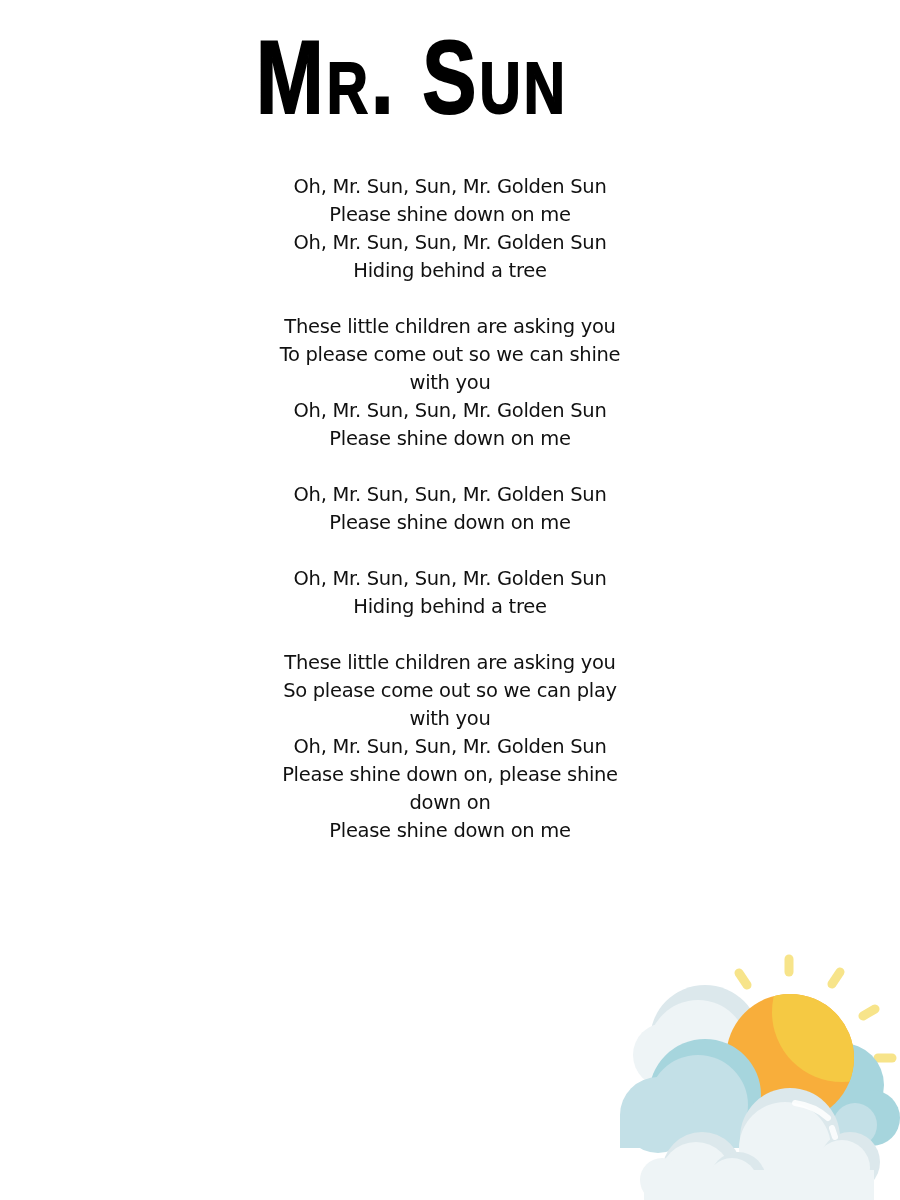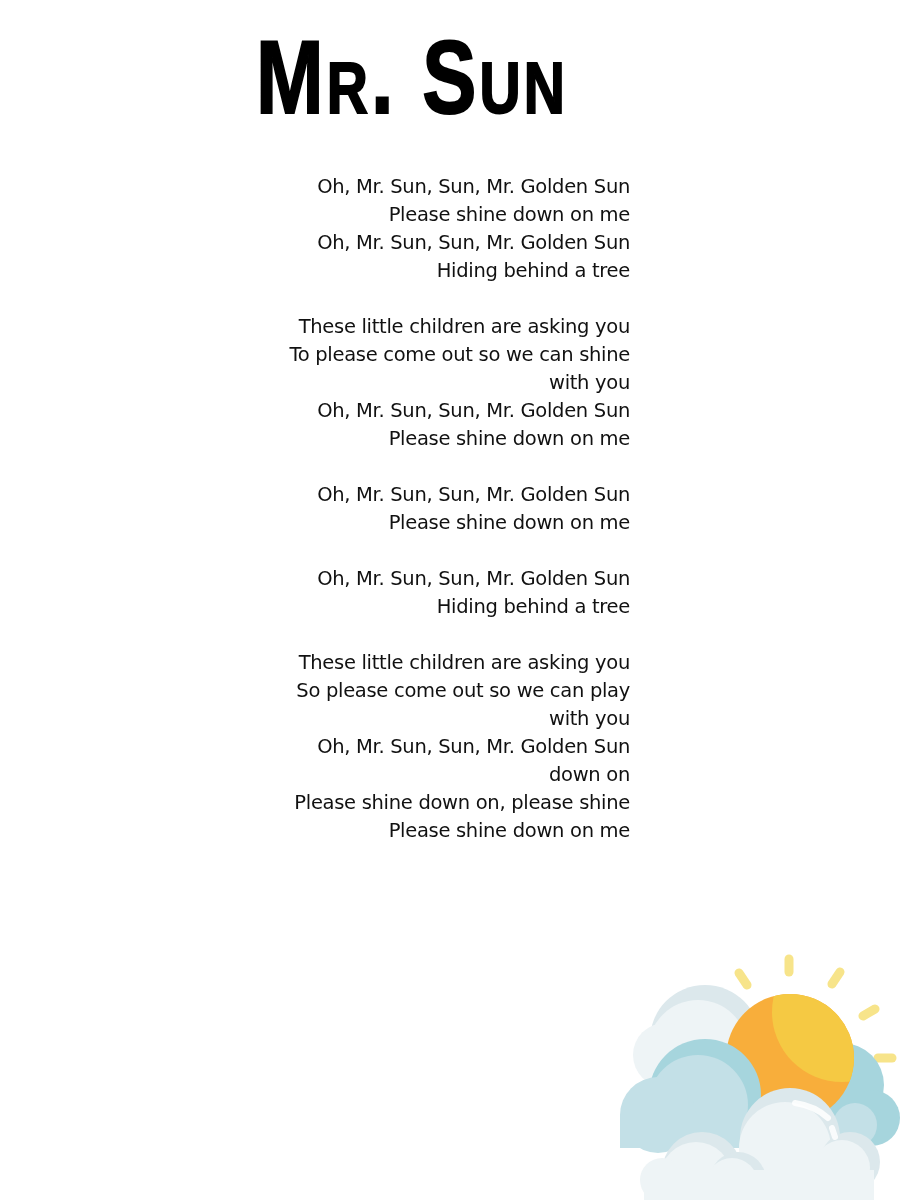--- a/index.html
+++ b/index.html
@@ -33,21 +33,21 @@
       color: #000000;
       transform: scaleX(0.78);
       transform-origin: center;
       -webkit-text-stroke: 2px #000;
     }
     .lyrics {
       position: absolute;
       top: 173px;
       left: 270px;
       width: 360px;
-      text-align: right;
+      text-align: center;
       font-family: "DejaVu Sans", sans-serif;
       font-size: 19.5px;
       line-height: 28px;
       letter-spacing: -0.3px;
       color: #111111;
     }
     .stanza { margin: 0 0 28px 0; }
     .line { display: block; white-space: nowrap; }
     .illustration {
       position: absolute;
@@ -84,22 +84,22 @@
   </div>
   <div class="stanza">
     <span class="line">Oh, Mr. Sun, Sun, Mr. Golden Sun</span>
     <span class="line">Hiding behind a tree</span>
   </div>
   <div class="stanza">
     <span class="line">These little children are asking you</span>
     <span class="line">So please come out so we can play</span>
     <span class="line">with you</span>
     <span class="line">Oh, Mr. Sun, Sun, Mr. Golden Sun</span>
+    <span class="line">Please shine down on, please shine</span>
     <span class="line">down on</span>
-    <span class="line">Please shine down on, please shine</span>
     <span class="line">Please shine down on me</span>
   </div>
 </div>
 
 <div class="illustration">
   <svg width="290" height="260" viewBox="0 0 290 260" xmlns="http://www.w3.org/2000/svg">
 
     <g stroke="#F7E48A" stroke-width="9" stroke-linecap="round" fill="none">
       <line x1="129" y1="33" x2="137" y2="45"></line>
       <line x1="179" y1="19" x2="179" y2="32"></line>

